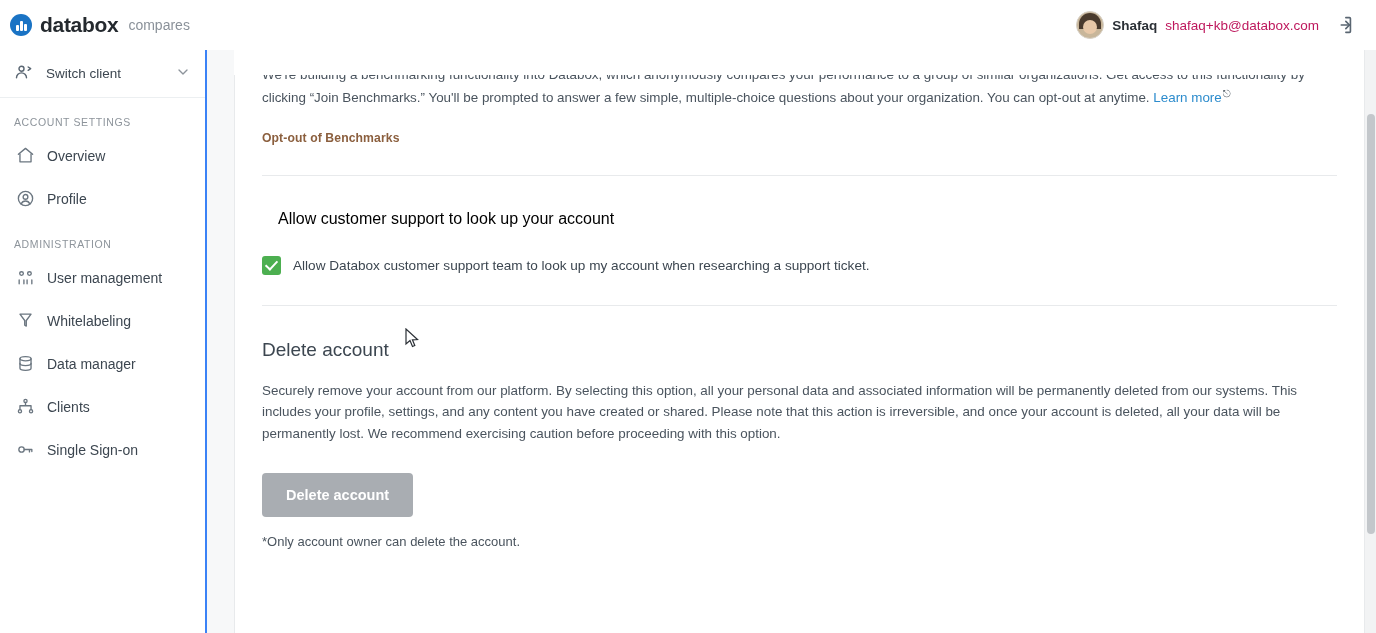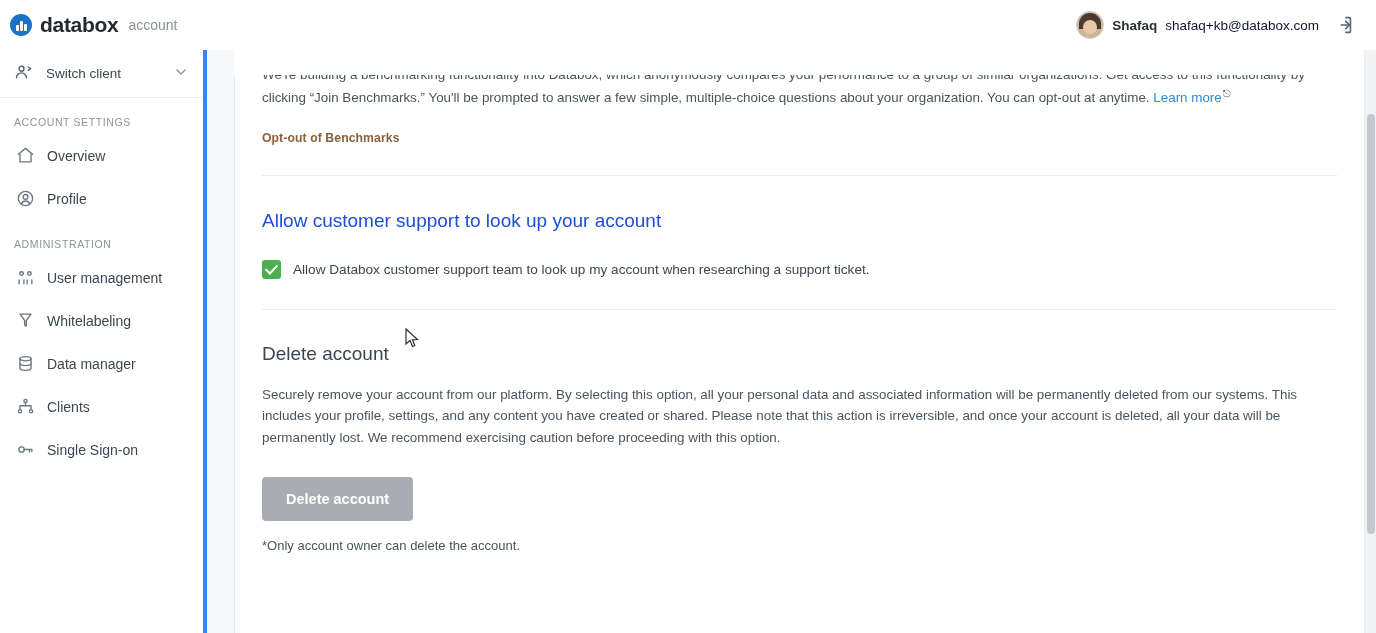--- a/index.html
+++ b/index.html
@@ -65,32 +65,32 @@
     content: ""; position: absolute;
     width: 22px; height: 16px; border-radius: 11px 11px 0 0;
     background: #4a3b2e; left: 2px; top: 1px;
   }
   .avatar::before {
     content: ""; position: absolute;
     width: 14px; height: 14px; border-radius: 50%;
     background: #e8c8a8; left: 6px; top: 8px; z-index: 2;
   }
   .user-name { font-size: 13.5px; font-weight: bold; color: #2b3036; }
-  .user-email { font-size: 13.5px; color: #0f172a; }
+  .user-email { font-size: 13.5px; color: #be185d; }
   .logout-icon {
     width: 22px; height: 22px; margin-left: 6px;
     cursor: pointer; color: #5a6672;
   }
 
   
   .sidebar {
     position: absolute; top: 50px; left: 0;
     width: 207px; height: 583px;
     background: #ffffff;
-    border-right: 4px solid #3b82f6;
+    border-right: 2px solid #3b82f6;
     padding-top: 0;
   }
   .switch-client {
     display: flex; align-items: center;
     height: 48px; padding: 0 14px;
     border-bottom: 1px solid #eceff1;
     cursor: pointer;
   }
   .switch-client .sc-label {
     font-size: 13.5px; color: #3c4650; margin-left: 12px;
@@ -147,22 +147,22 @@
   .optout {
     margin-top: 22px;
     font-size: 12.2px; font-weight: bold;
     color: #8b5f3e; letter-spacing: 0.1px;
     cursor: pointer; display: inline-block;
   }
 
   .divider { height: 1px; background: #e8eaec; margin: 29px 0 0 0; }
 
   .h2 {
-    font-size: 19px; color: #1d4ed8; font-weight: normal;
-    margin: 34px 0 0 0;
+    font-size: 16px; color: #000000; font-weight: normal;
+    margin: 34px 0 0 16px;
   }
   .checkrow {
     display: flex; align-items: center;
     margin-top: 28px;
   }
   .checkbox {
     width: 19px; height: 19px; border-radius: 3px;
     background: #4caf50; position: relative;
     flex: 0 0 19px; cursor: pointer;
   }
@@ -224,21 +224,21 @@
 <div class="app">
 
   <div class="topbar">
     <div class="brand">
       <span class="logo-mark">
         <span></span>
           <span></span>
           <span></span>
       </span>
       <span class="brand-name">databox</span>
-      <span class="brand-sub">account</span>
+      <span class="brand-sub">compares</span>
     </div>
     <div class="topbar-right">
       <div class="avatar"></div>
       <span class="user-name">Shafaq</span>
       <span class="user-email">shafaq+kb@databox.com</span>
       <span class="logout-icon">
         <svg width="22" height="22" viewBox="0 0 24 24" fill="none" stroke="currentColor" stroke-width="1.8" stroke-linecap="round" stroke-linejoin="round">
           <path d="M14 4h4a1 1 0 0 1 1 1v14a1 1 0 0 1-1 1h-4"></path>
           <path d="M9 12h9"></path>
             <path d="M14 8l4 4-4 4"></path>

